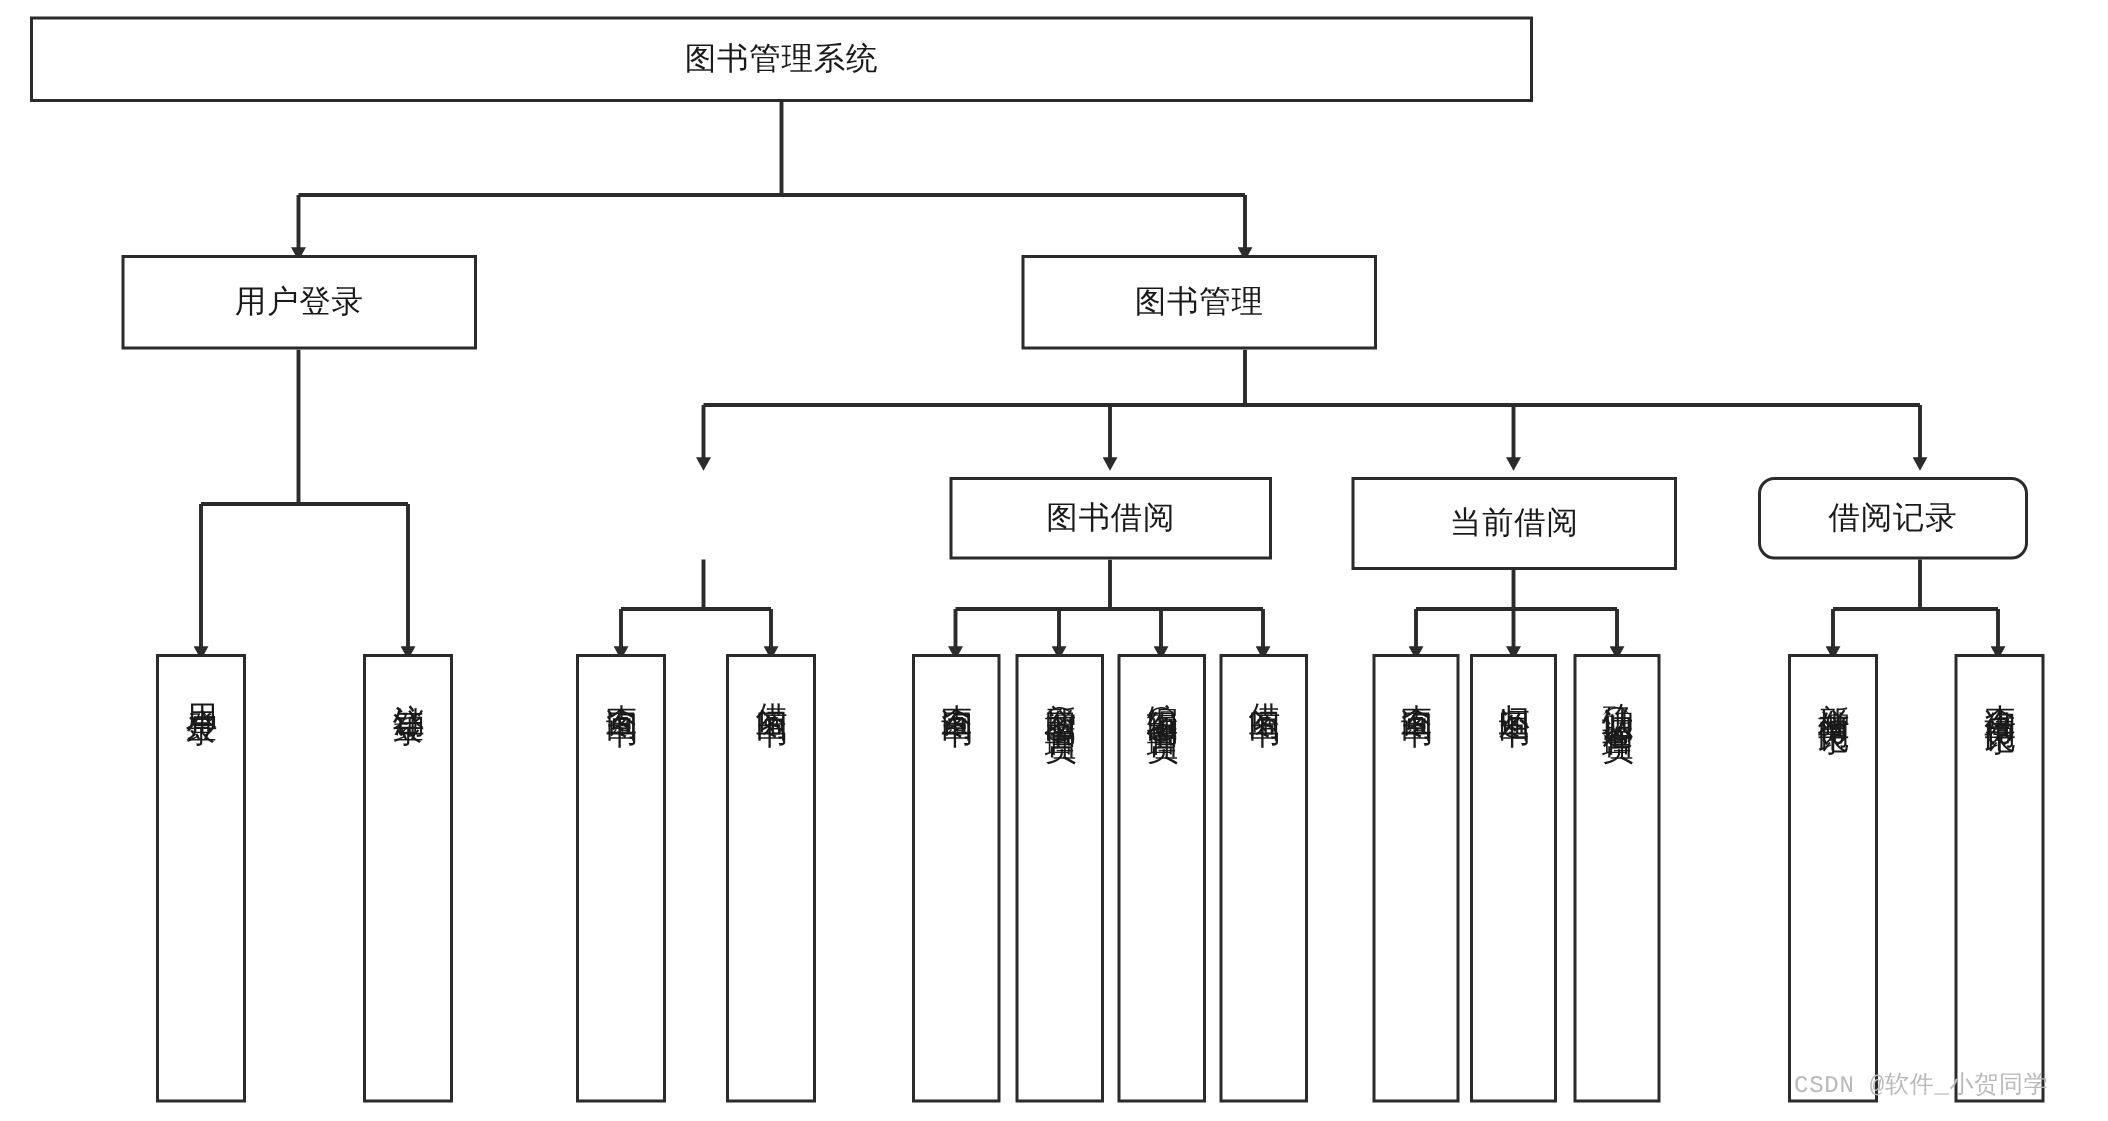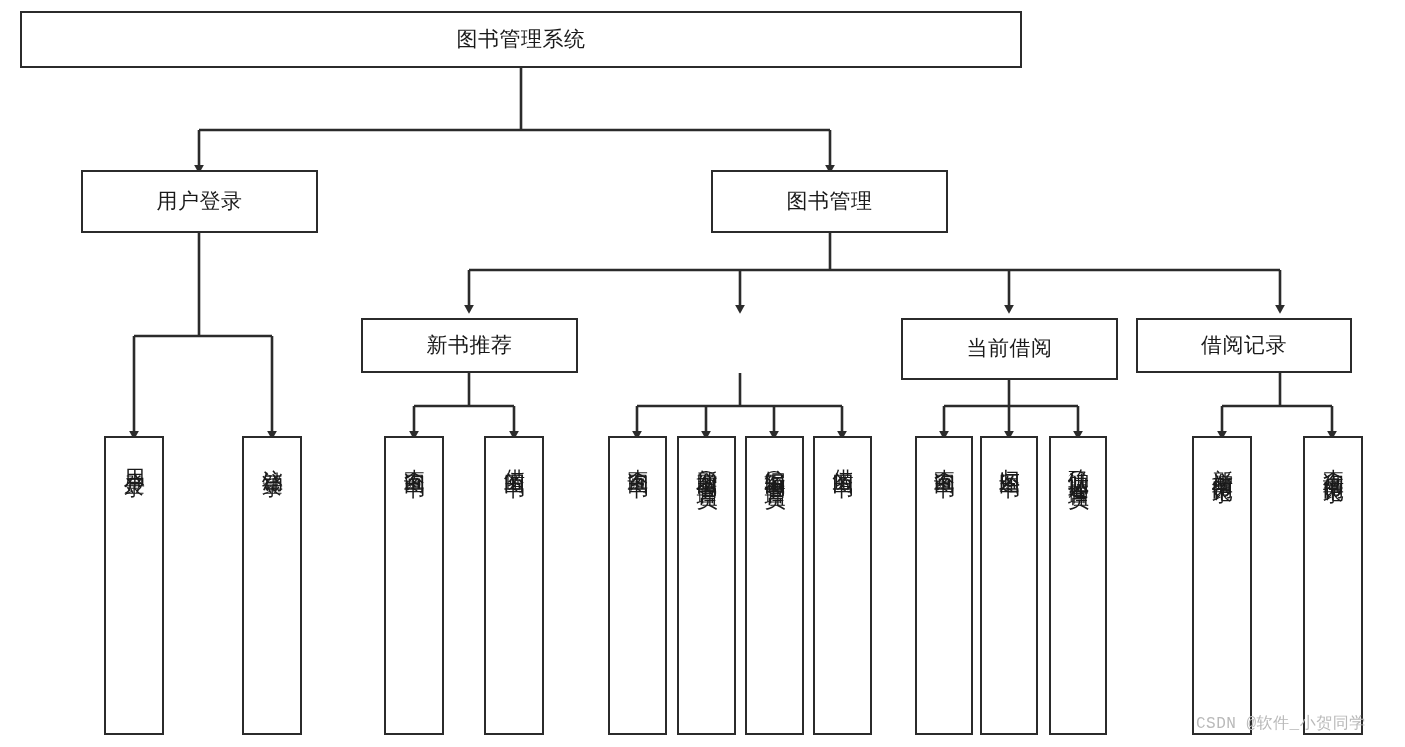--- a/index.html
+++ b/index.html
@@ -119,34 +119,34 @@
   </svg>
 
   <div class="node horiz" style="left:20px;top:11px;width:1002px;height:57px;">
     <span class="node-label">图书管理系统</span>
   </div>
 
   <div class="node horiz" style="left:81px;top:170px;width:237px;height:63px;">
     <span class="node-label">用户登录</span>
   </div>
 
-  <div class="node horiz" style="left:711px;top:170px;width:237px;height:63px;">
+  <div class="node horiz" style="left:681px;top:170px;width:237px;height:63px;">
     <span class="node-label">图书管理</span>
   </div>
 
-  <div class="node horiz" style="left:361px;top:318px;width:217px;height:55px;">
-    <span class="node-label">新书推荐</span>
-  </div>
-
+
+  <div class="node horiz" style="left:633px;top:318px;width:215px;height:55px;">
+    <span class="node-label">图书借阅</span>
+  </div>
 
   <div class="node horiz" style="left:901px;top:318px;width:217px;height:62px;">
     <span class="node-label">当前借阅</span>
   </div>
 
-  <div class="node horiz" style="left:1136px;top:318px;width:216px;height:55px;">
+  <div class="node horiz" style="left:1172px;top:318px;width:180px;height:55px;border-radius:11px;">
     <span class="node-label">借阅记录</span>
   </div>
 
   <div class="node vert" style="left:104px;top:436px;width:60px;height:299px;">
     <span class="node-label">用户登录</span>
   </div>
 
   <div class="node vert" style="left:242px;top:436px;width:60px;height:299px;">
     <span class="node-label">注销登录</span>
   </div>

